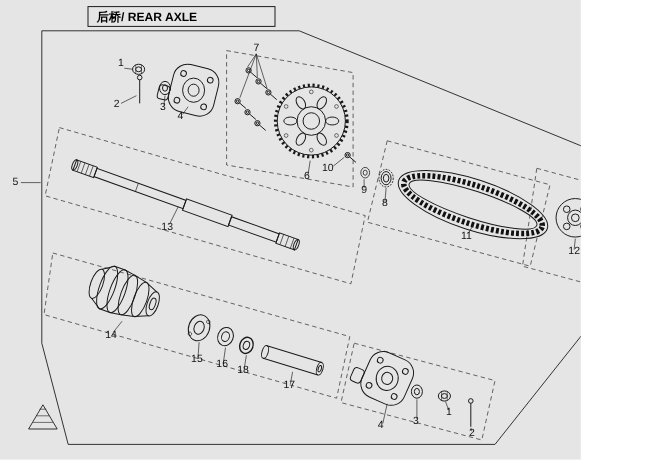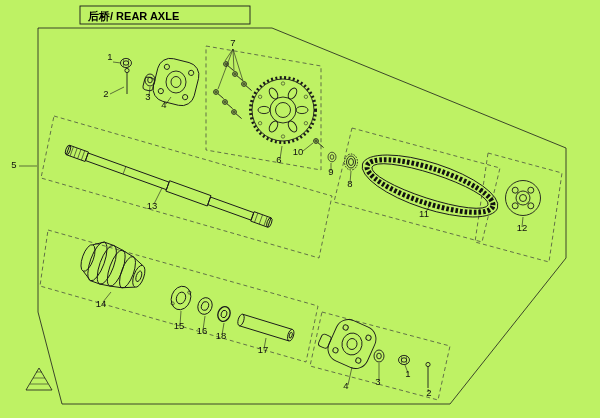--- a/index.html
+++ b/index.html
@@ -1,16 +1,16 @@
 <!DOCTYPE html>
 <html><head>
 <meta charset="utf-8">
 <style>
   html,body{margin:0;padding:0;background:#fff;}
-  .stage{position:relative;width:600px;height:418px;background:#bef264;overflow:hidden;
+  .stage{position:relative;width:528px;height:418px;background:#e5e5e5;overflow:hidden;
          font-family:"Liberation Sans",sans-serif;}
   svg{display:block;}
   .ln{fill:none;stroke:#1a1a1a;stroke-width:0.9;}
   .thin{fill:none;stroke:#1a1a1a;stroke-width:0.55;}
   .dash{fill:none;stroke:#3a3a3a;stroke-width:0.7;stroke-dasharray:4 3;}
   .leader{fill:none;stroke:#1a1a1a;stroke-width:0.6;}
   .num{font:9.5px "Liberation Sans",sans-serif;fill:#111;text-anchor:middle;}
   .ttl{font:bold 11px "Liberation Sans",sans-serif;fill:#000;}
   .chainband{fill:none;stroke:#111;stroke-width:5;stroke-dasharray:2.6 2;}
   .teeth{fill:none;stroke:#1a1a1a;stroke-width:3;stroke-dasharray:2 2.4;}

